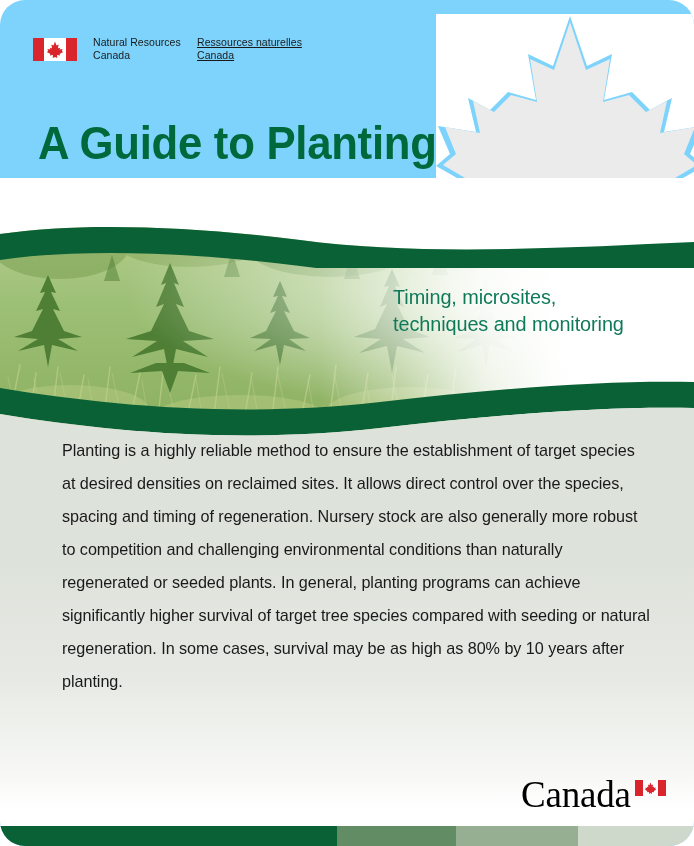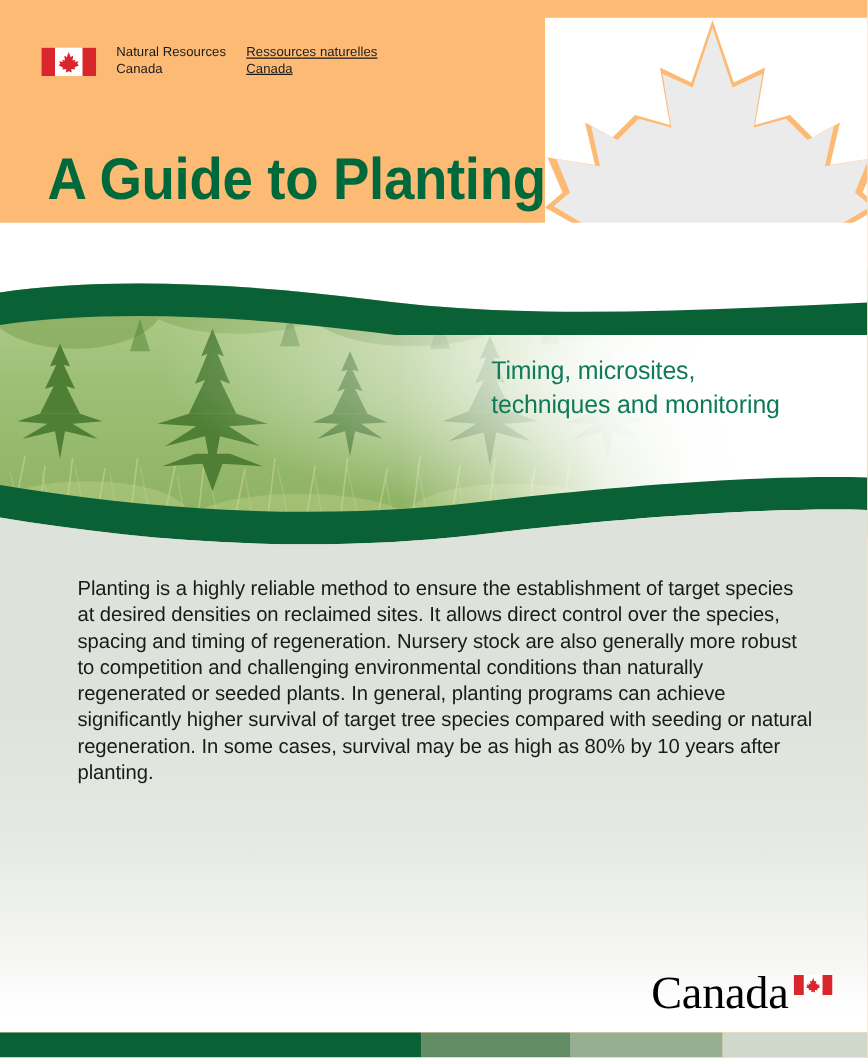--- a/index.html
+++ b/index.html
@@ -13,22 +13,23 @@
     position: relative;
     overflow: hidden;
     font-family: "Liberation Sans", sans-serif;
     -webkit-font-smoothing: antialiased;
   }
 
   
   #page {
     position: absolute;
     inset: 0;
-    background: #fdba74;
+    background: #7dd3fc;
     overflow: hidden;
+    border-radius: 25px;
   }
 
   
   .body-bg {
     position: absolute;
     left: 0;
     top: 380px;
     width: 694px;
     height: 446px;
     background: linear-gradient(to bottom,
@@ -140,24 +141,24 @@
     letter-spacing: -0.1px;
     white-space: pre-line;
     transform: scaleX(0.97);
     transform-origin: left top;
   }
 
   
   .body-copy {
     position: absolute;
     left: 62px;
-    top: 461px;
+    top: 434px;
     width: 590px;
     font-size: 16.2px;
-    line-height: 21px;
+    line-height: 33px;
     color: #1a1a1a;
     letter-spacing: -0.05px;
   }
   .body-copy p { margin: 0; }
 
   
   .canada-wordmark {
     position: absolute;
     left: 521px;
     top: 777px;

